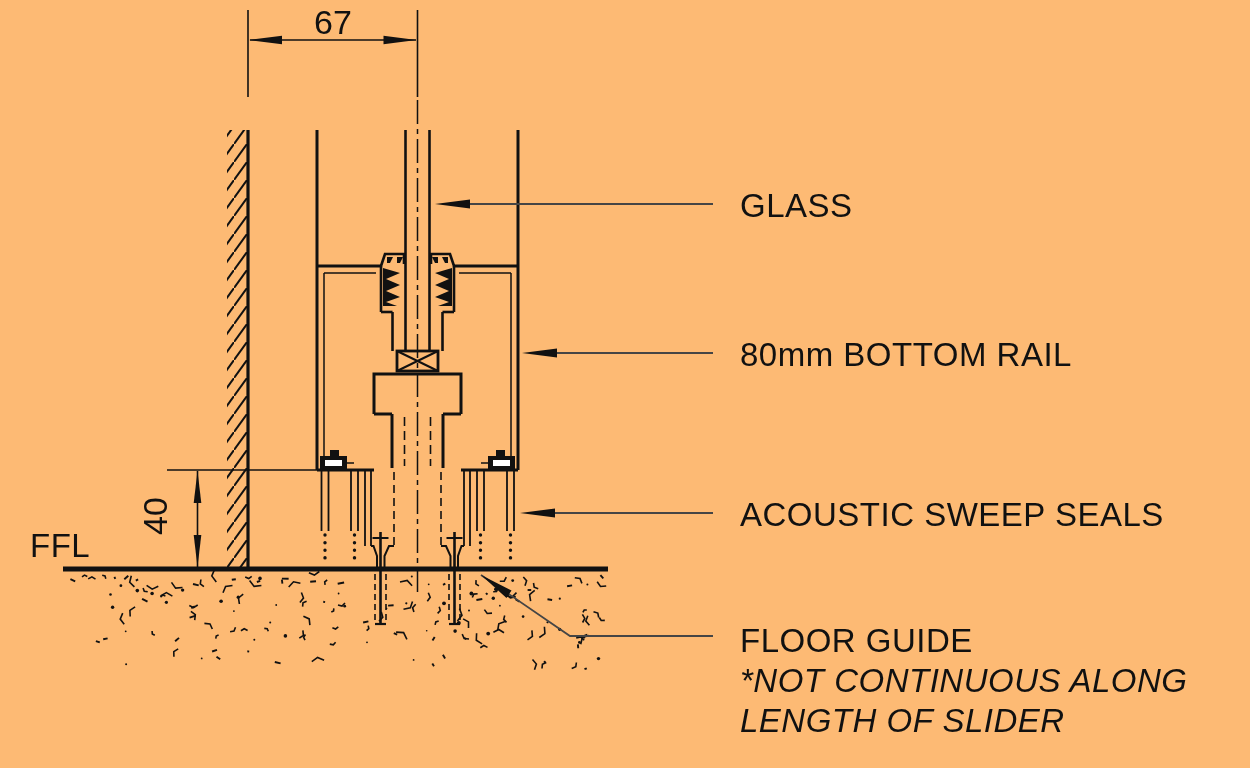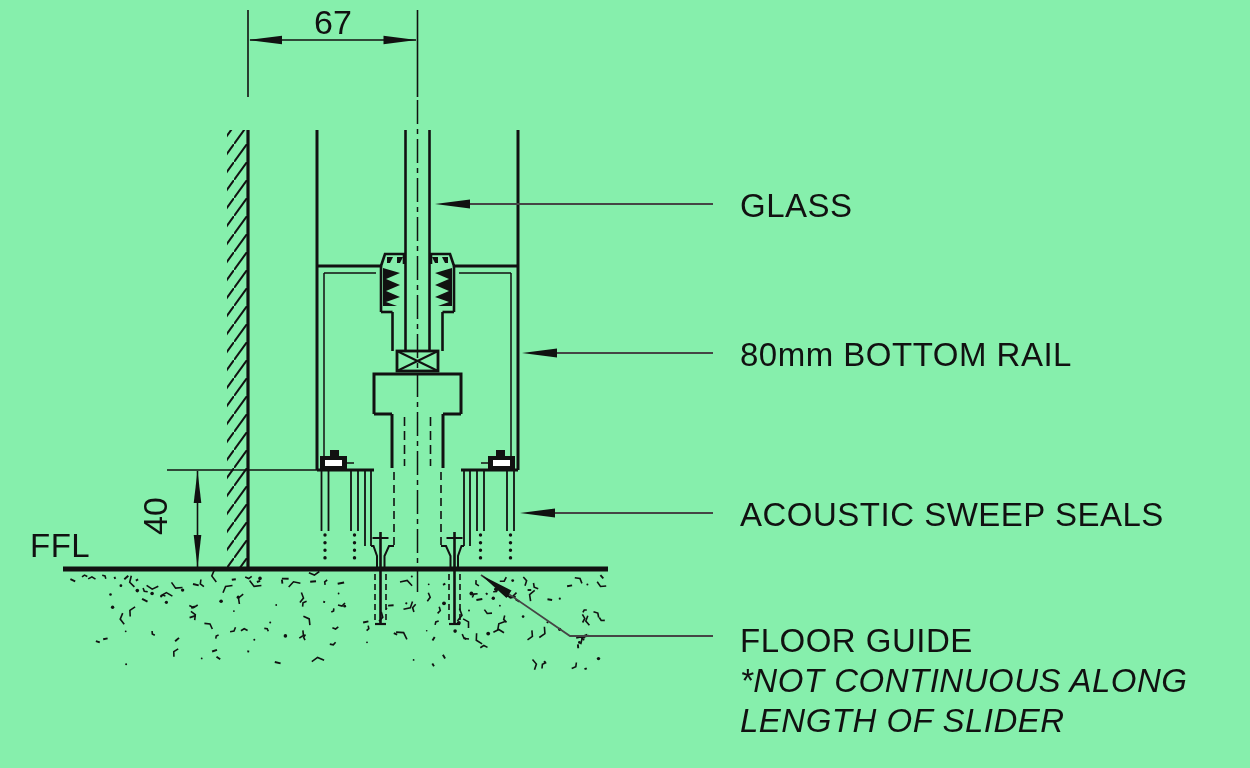--- a/index.html
+++ b/index.html
@@ -1,16 +1,16 @@
 <!DOCTYPE html>
 <html><head>
 <meta charset="utf-8">
 <style>
   html,body{margin:0;padding:0;background:#ffffff;}
-  .stage{position:relative;width:1250px;height:768px;background:#86efac;overflow:hidden;}
+  .stage{position:relative;width:1250px;height:768px;background:#fdba74;overflow:hidden;}
   svg text{font-family:"Liberation Sans","DejaVu Sans",sans-serif;fill:#111111;}
   .lbl{font-size:33px;letter-spacing:0.5px;}
   .note{font-style:italic;}
   .dim{font-size:34px;}
 </style>
 </head>
 <body>
 
 <div class="stage">
 <svg width="1250" height="768" viewBox="0 0 1250 768">

